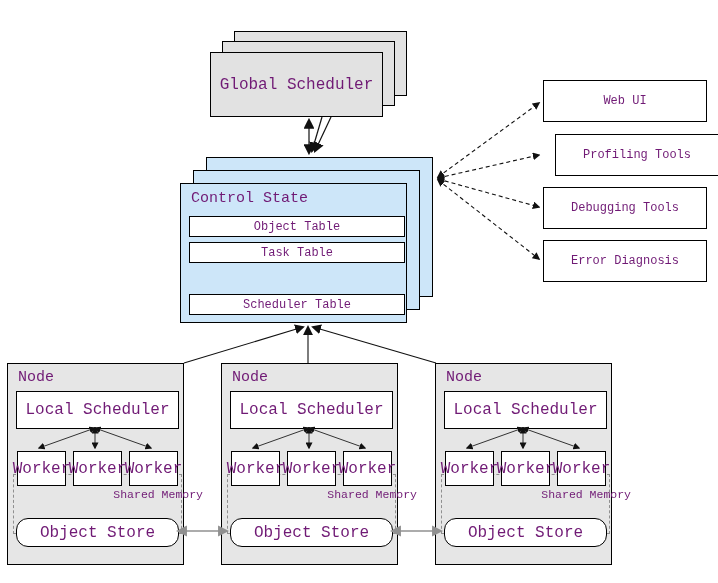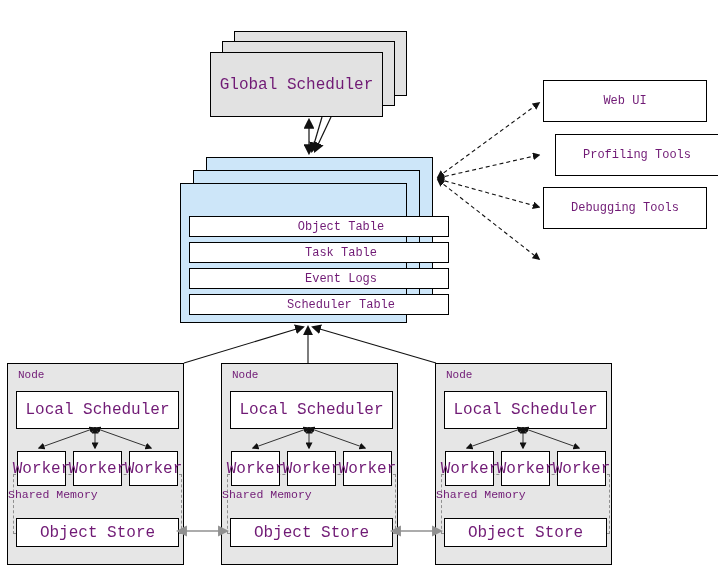--- a/index.html
+++ b/index.html
@@ -10,54 +10,55 @@
   }
   .abs{position:absolute;box-sizing:border-box;}
   .box{border:1px solid #000;background:#fff;}
   .gray{background:#e2e2e2;}
   .blue{background:#cde6f9;}
   .nodebg{background:#e6e6e6;}
   .center{display:flex;align-items:center;justify-content:center;text-align:center;}
   .gs-front{border:1.4px solid #000;font-size:16px;}
   .cs-front{border:1.6px solid #000;}
   .cs-title{position:absolute;left:10px;top:6px;font-size:15px;}
-  .cs-row{position:absolute;left:8px;width:214px;height:19px;font-size:12px;padding-left:44px;}
+  .cs-row{position:absolute;left:8px;width:214px;height:19px;font-size:12px;}
   .tool{font-size:12px;text-align:right;}
-  .node-title{position:absolute;left:10px;top:5px;font-size:11px;}
+  .node-title{position:absolute;left:10px;top:5px;font-size:15px;}
   .lsched{position:absolute;left:8px;top:27px;width:161px;height:36px;font-size:16px;}
   .worker{position:absolute;top:87px;width:47px;height:33px;font-size:16px;}
   .shmem-rect{position:absolute;left:5px;top:110px;width:167px;height:58px;
     border:1px dashed #8f8f8f;background:transparent;}
-  .shmem-label{position:absolute;left:0;top:124px;width:100%;text-align:left;font-size:11.5px;}
-  .ostore{position:absolute;left:8px;top:154px;width:161px;height:27px;font-size:16px;}
+  .shmem-label{position:absolute;left:0;top:124px;width:100%;text-align:right;font-size:11.5px;padding-left:20px;}
+  .ostore{position:absolute;left:8px;top:154px;width:161px;height:27px;font-size:16px;border-radius:12px;}
   svg.wires{position:absolute;left:0;top:0;width:718px;height:583px;pointer-events:none;z-index:20;}
 </style>
 </head>
 <body>
 
 <div class="canvas">
 
   <div class="abs box gray" style="left:234px;top:31px;width:173px;height:65px;"></div>
   <div class="abs box gray" style="left:222px;top:41px;width:173px;height:65px;"></div>
   <div class="abs box gray center gs-front" style="left:210px;top:52px;width:173px;height:65px;">
     <span>Global Scheduler</span>
   </div>
 
   <div class="abs box blue" style="left:206px;top:157px;width:227px;height:140px;"></div>
   <div class="abs box blue" style="left:193px;top:170px;width:227px;height:140px;"></div>
   <div class="abs box blue cs-front" style="left:180px;top:183px;width:227px;height:140px;">
+    <div class="cs-title">Control State</div>
     <div class="cs-row box center" style="top:32px;">Object Table</div>
     <div class="cs-row box center" style="top:58px;text-align:right;">Task Table</div>
-    <div class="cs-row box center" style="top:84px;">Event Logs</div>
     <div class="cs-row box center" style="top:110px;">Scheduler Table</div>
   </div>
 
   <div class="abs box center tool" style="left:543px;top:80px;width:164px;height:42px;">Web UI</div>
   <div class="abs box center tool" style="left:555px;top:134px;width:164px;height:42px;">Profiling Tools</div>
   <div class="abs box center tool" style="left:543px;top:187px;width:164px;height:42px;">Debugging Tools</div>
+  <div class="abs box center tool" style="left:543px;top:240px;width:164px;height:42px;">Error Diagnosis</div>
 
   <div class="abs box nodebg" style="left:7px;top:363px;width:177px;height:202px;">
     <div class="node-title">Node</div>
     <div class="shmem-rect"></div>
     <div class="shmem-label">Shared Memory</div>
     <div class="lsched box center">Local Scheduler</div>
     <div class="worker box center" style="left:9px;">Worker</div>
     <div class="worker box center" style="left:65px;">Worker</div>
     <div class="worker box center" style="left:121px;">Worker</div>
     <div class="ostore box center">Object Store</div>

